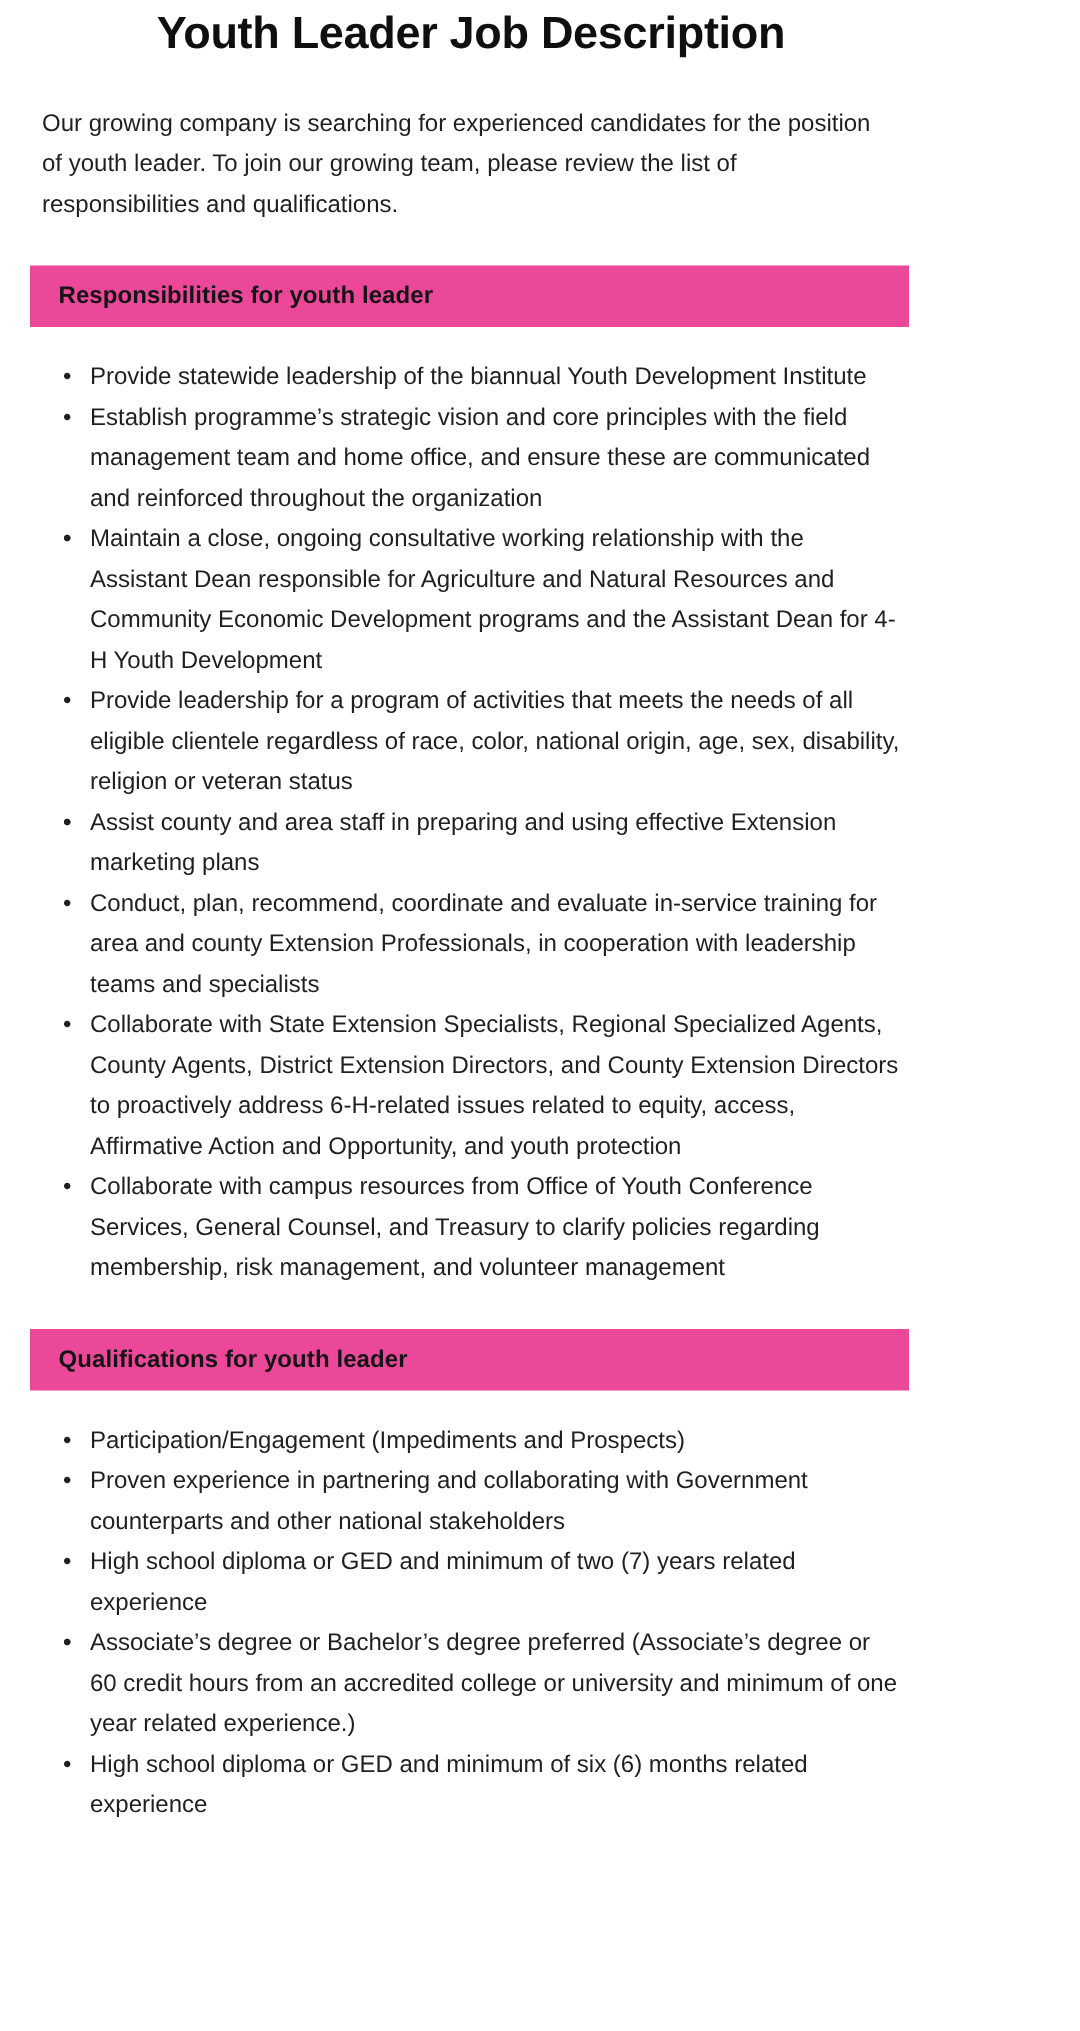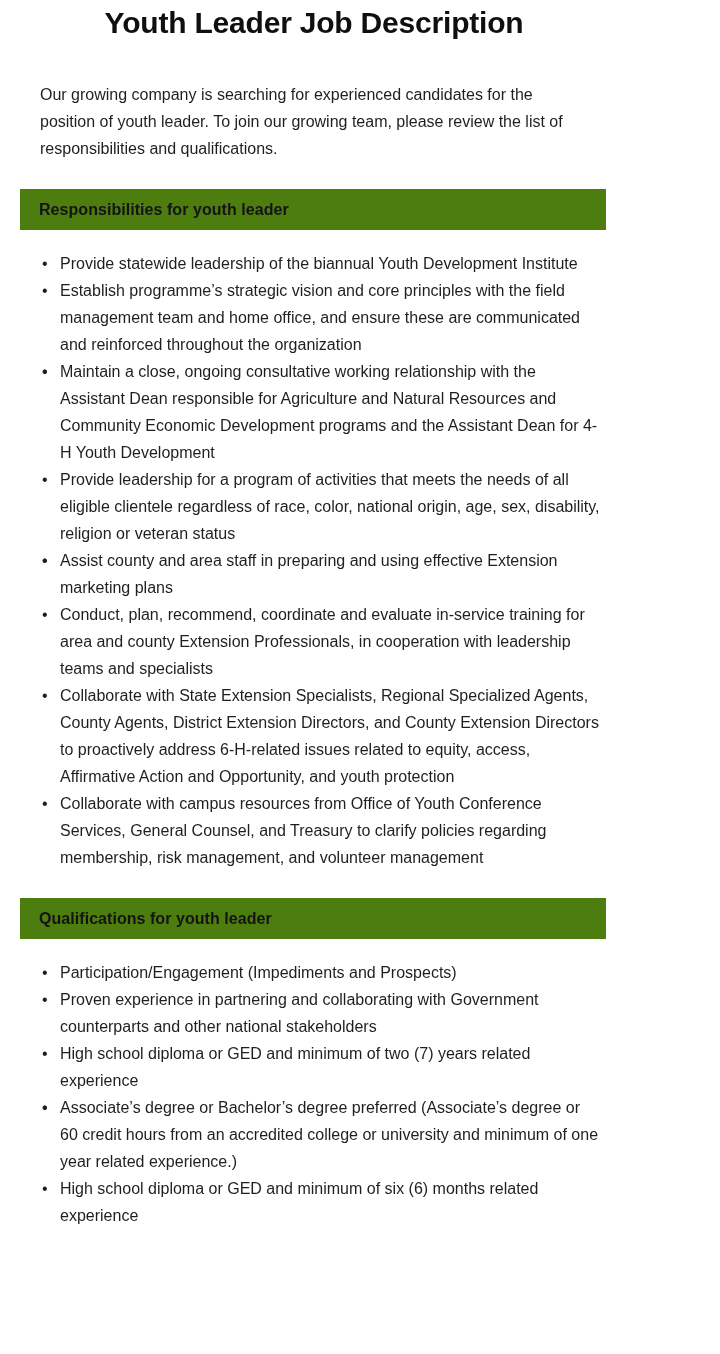--- a/index.html
+++ b/index.html
@@ -28,34 +28,34 @@
     text-align: center;
     font-size: 30px;
     line-height: 38px;
     font-weight: 700;
     letter-spacing: -0.2px;
     color: #0f0f0f;
   }
 
   
   .intro {
-    margin: 16px;
+    margin: 4px;
     padding: 23px 30px 0 24px;
     font-size: 16px;
     line-height: 27px;
     color: #1f1f1f;
   }
 
   
   .section {
     margin: 0;
   }
   .section-header {
     margin: 27px 22px 0 20px;
-    background: #4d7c0f;
+    background: #ec4899;
     height: 41px;
     display: flex;
     align-items: center;
     box-sizing: border-box;
     padding: 0 0 0 19px;
   }
   .section-header-text {
     font-size: 16px;
     line-height: 20px;
     font-weight: 700;

